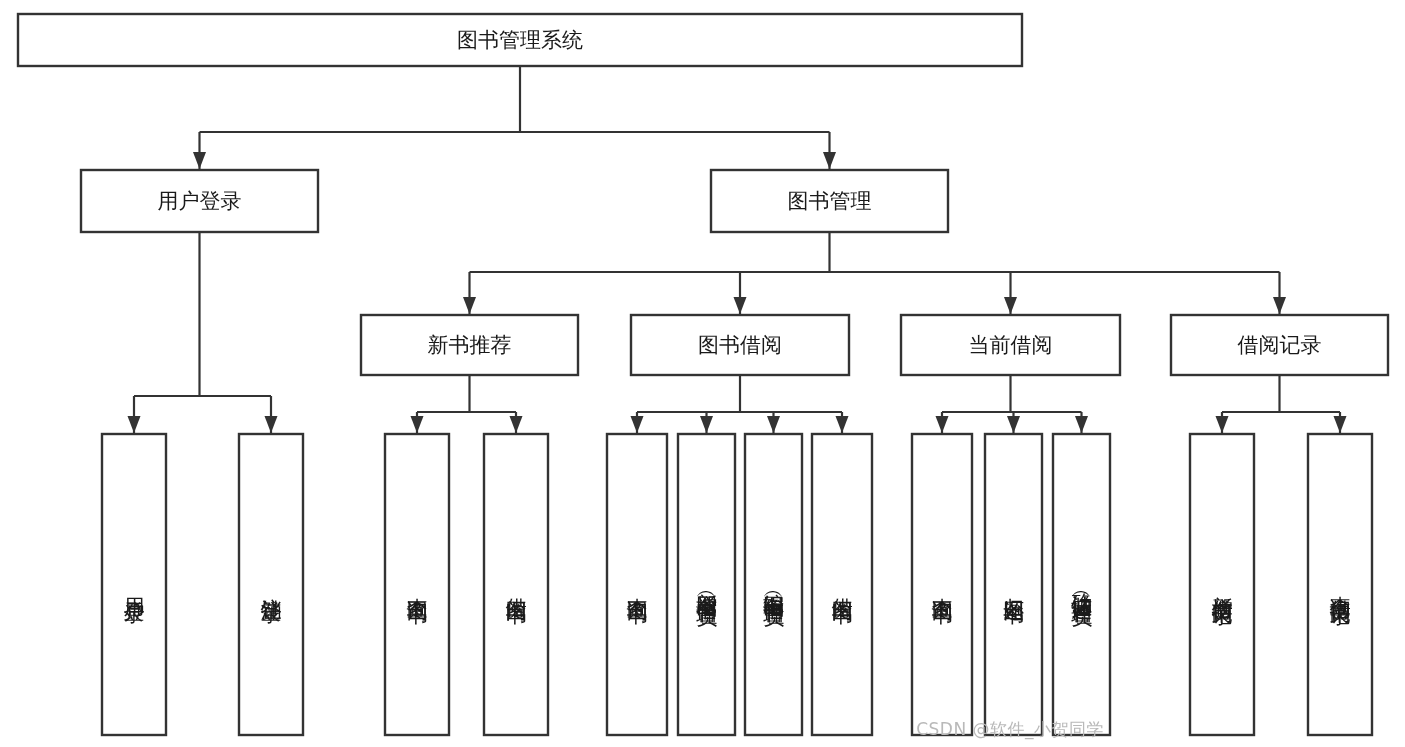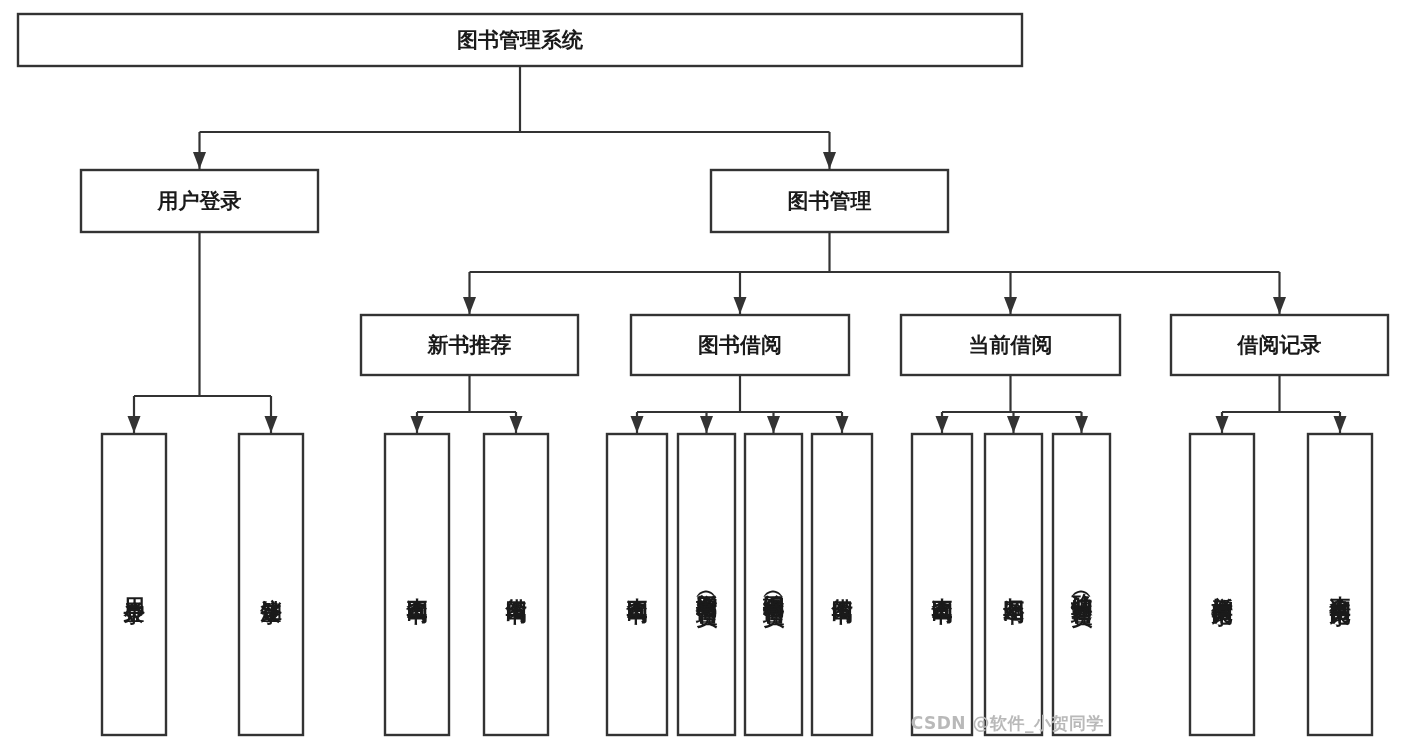--- a/index.html
+++ b/index.html
@@ -12,21 +12,20 @@
     width: 1405px;
     height: 747px;
     overflow: hidden;
     font-family: "DejaVu Sans", "Liberation Sans", sans-serif;
   }
   #diagram-root {
     position: relative;
     width: 1112px;
     height: 747px;
     background: #ffffff;
-    font-weight: bold;
   }
   svg#diagram-svg {
     position: absolute;
     left: 0;
     top: 0;
     width: 1405px;
     height: 747px;
     display: block;
   }
   .node-box {
@@ -73,21 +72,21 @@
     font-size: 21px;
     line-height: 1.08;
     color: #1a1a1a;
     letter-spacing: 2px;
     white-space: nowrap;
     text-align: center;
   }
   #watermark {
     position: absolute;
     right: 8px;
-    bottom: 12px;
+    bottom: 6px;
     font-family: "DejaVu Sans", "Liberation Sans", sans-serif;
     font-size: 17px;
     color: #b9b9b9;
     letter-spacing: 0.5px;
     white-space: nowrap;
     user-select: none;
   }
 </style>
 </head>
 <body>

